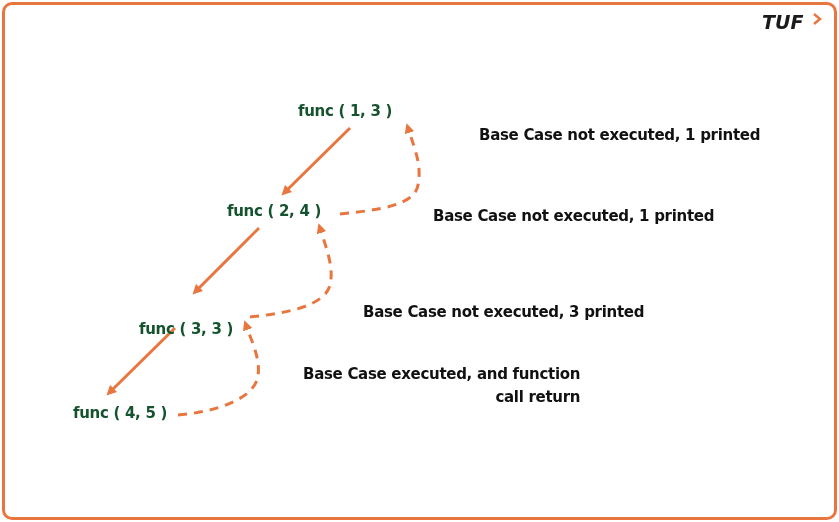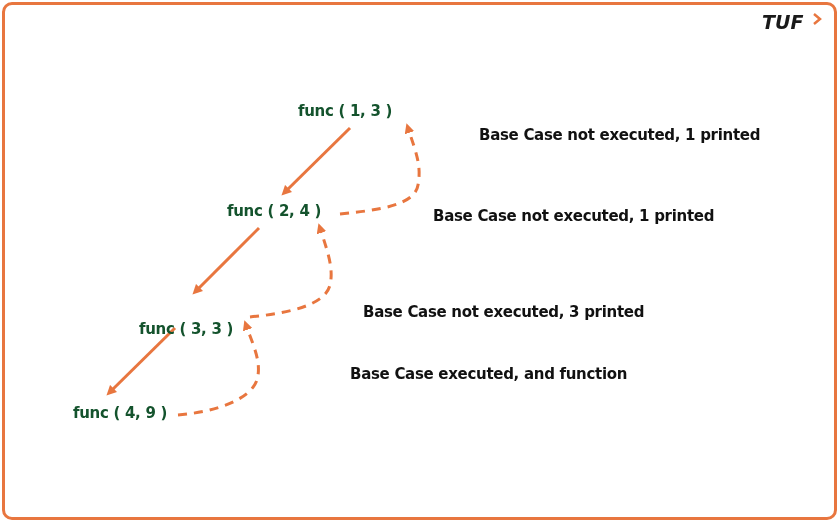--- a/index.html
+++ b/index.html
@@ -46,20 +46,21 @@
   <line x1="175" y1="328" x2="110" y2="392" stroke="#e8763f" stroke-width="3" marker-end="url(#solidHead)"></line>
 
   <path d="M340,214 C380,210 415,205 418,185 C422,165 415,150 408,128" fill="none" stroke="#e8763f" stroke-width="3" stroke-dasharray="9,7" marker-end="url(#dashHead)"></path>
   <path d="M250,317 C290,313 325,305 330,285 C334,268 327,250 320,228" fill="none" stroke="#e8763f" stroke-width="3" stroke-dasharray="9,7" marker-end="url(#dashHead)"></path>
   <path d="M178,415 C215,412 250,400 257,380 C262,362 253,345 246,325" fill="none" stroke="#e8763f" stroke-width="3" stroke-dasharray="9,7" marker-end="url(#dashHead)"></path>
 </svg>
 
 <div class="label" style="left:298px; top:102px;">func ( 1, 3 )</div>
 <div class="label" style="left:227px; top:202px;">func ( 2, 4 )</div>
 <div class="label" style="left:139px; top:320px;">func ( 3, 3 )</div>
-<div class="label" style="left:73px; top:404px;">func ( 4, 9 )</div>
+<div class="label" style="left:73px; top:404px;">func ( 4, 5 )</div>
 
 <div class="note" style="left:479px; top:124px;">Base Case not executed, 1 printed</div>
 <div class="note" style="left:433px; top:205px;">Base Case not executed, 1 printed</div>
 <div class="note" style="left:363px; top:301px;">Base Case not executed, 3 printed</div>
-<div class="note" style="left:303px; top:363px;margin-left:47px;">
+<div class="note" style="left:303px; top:363px;">
   <div>Base Case executed, and function</div>
+  <div>call return</div>
 </div>
 
 </body></html>

